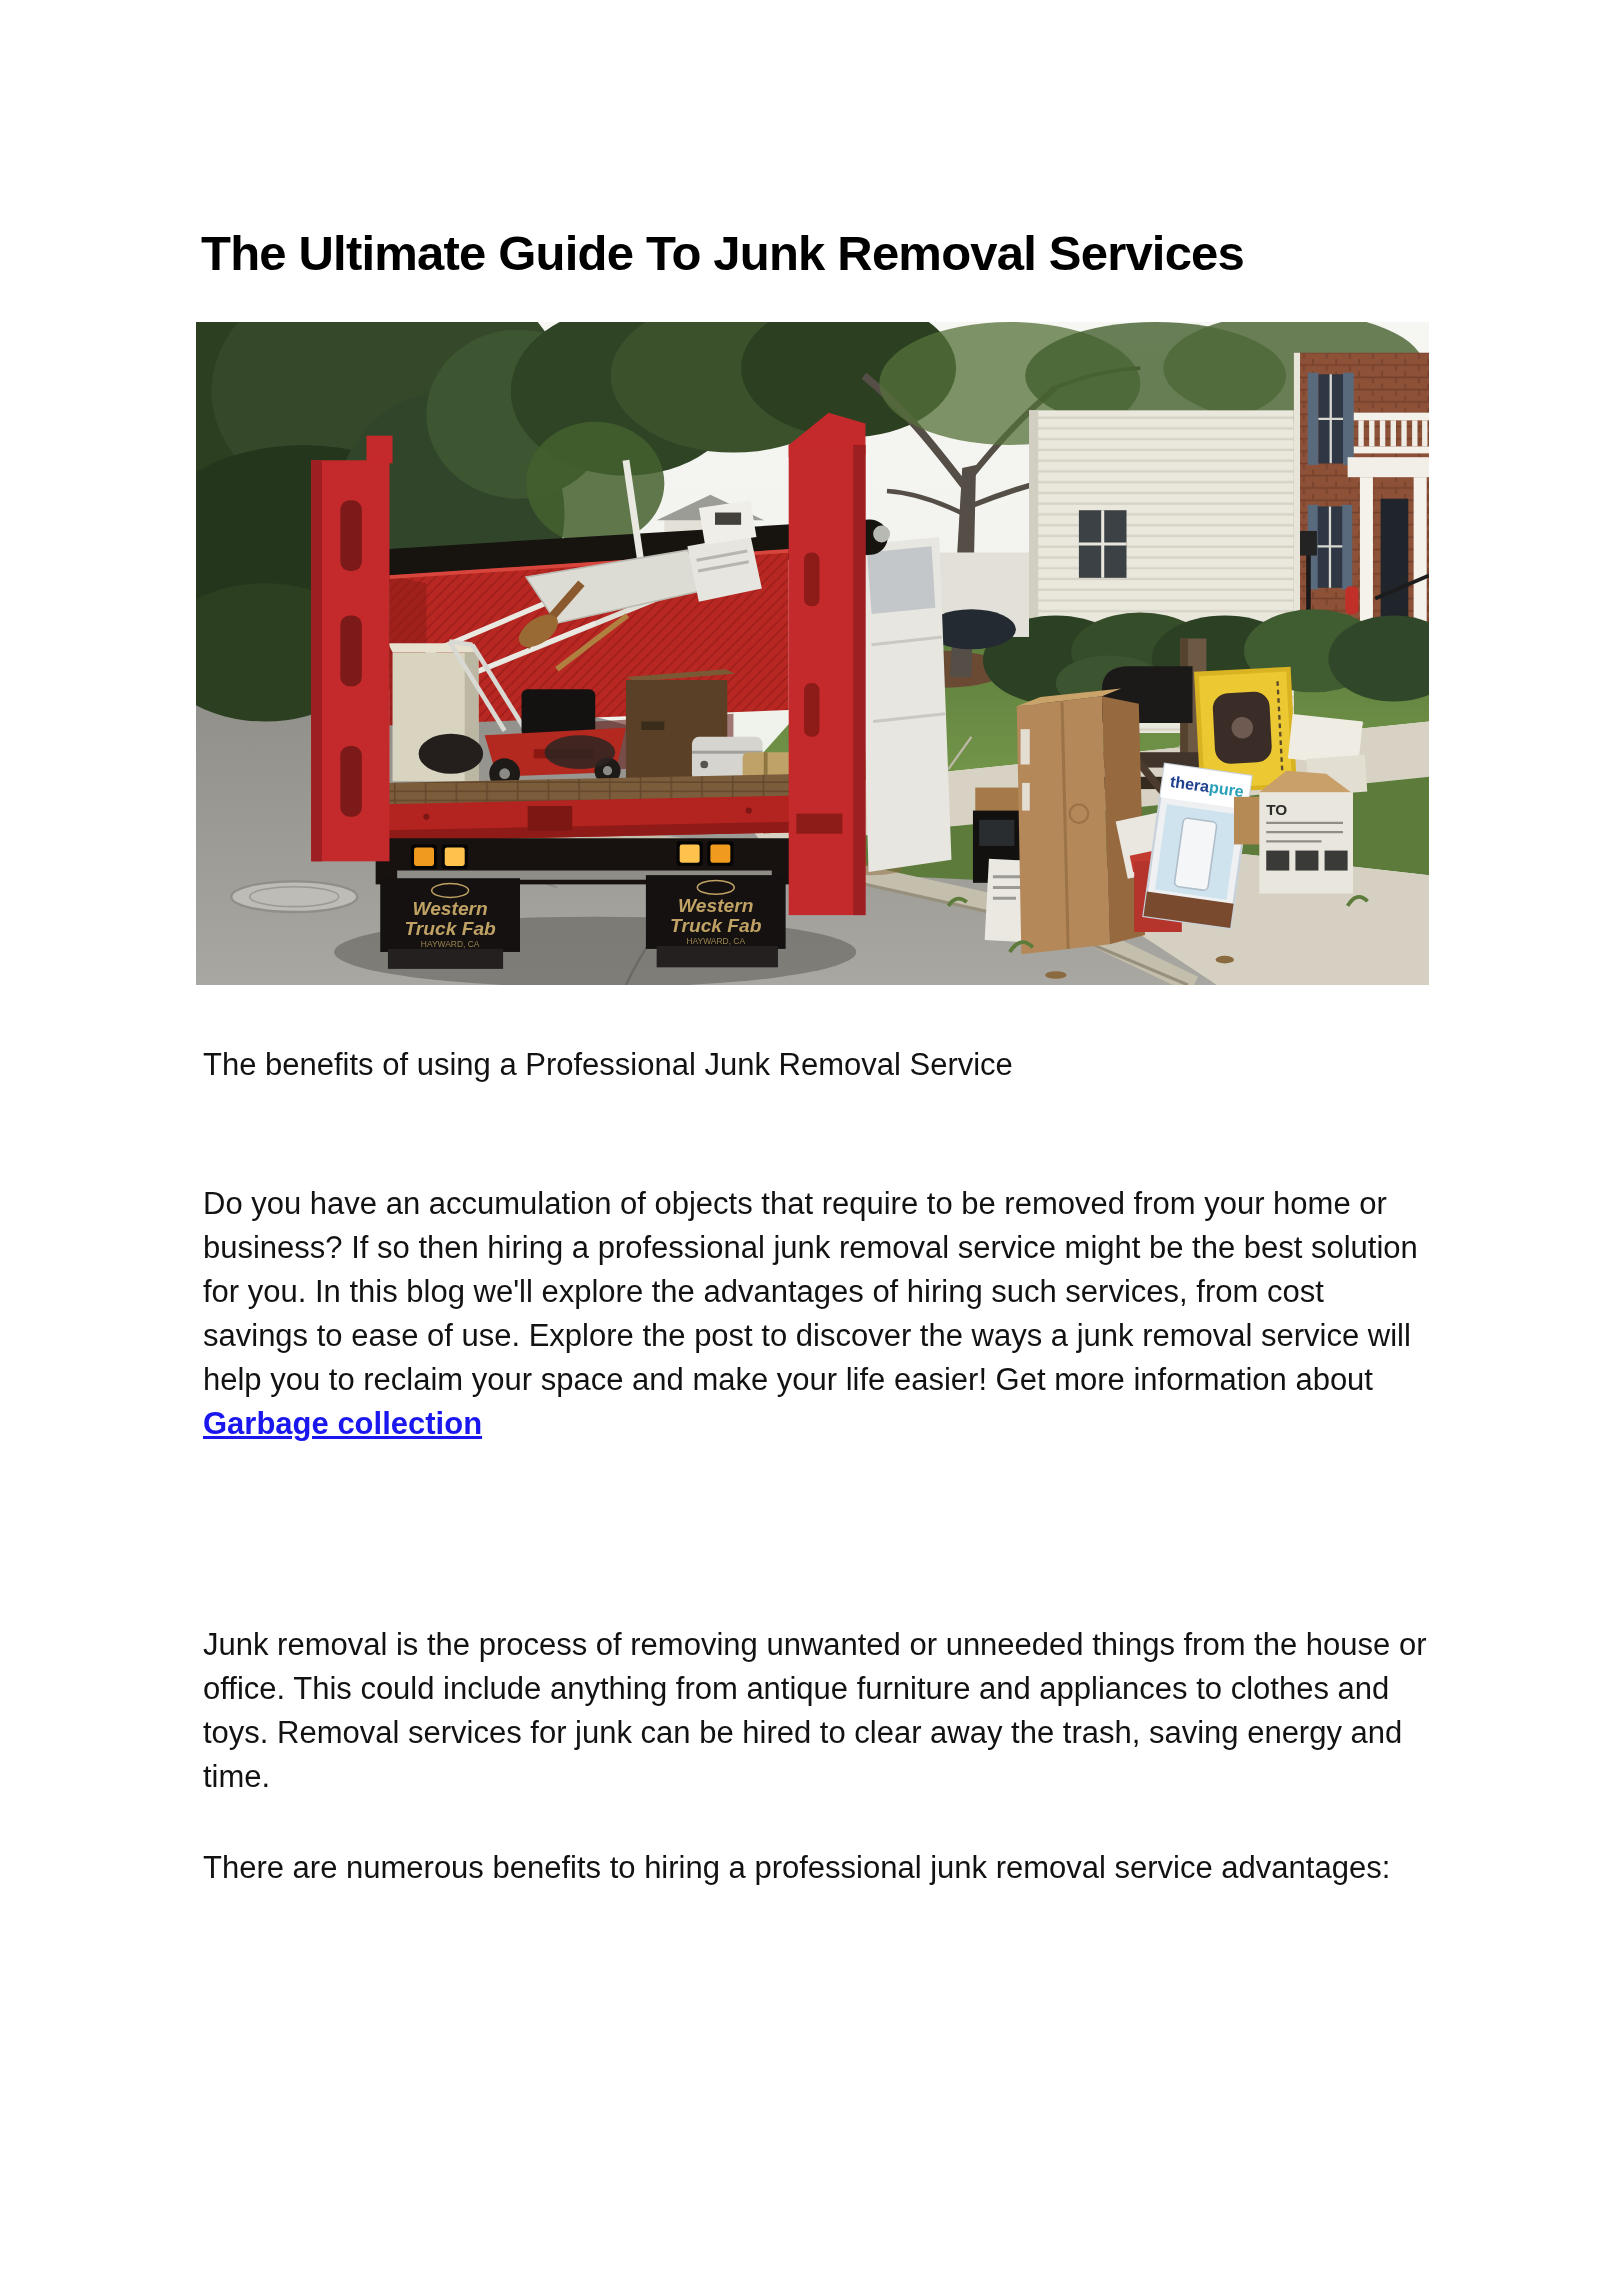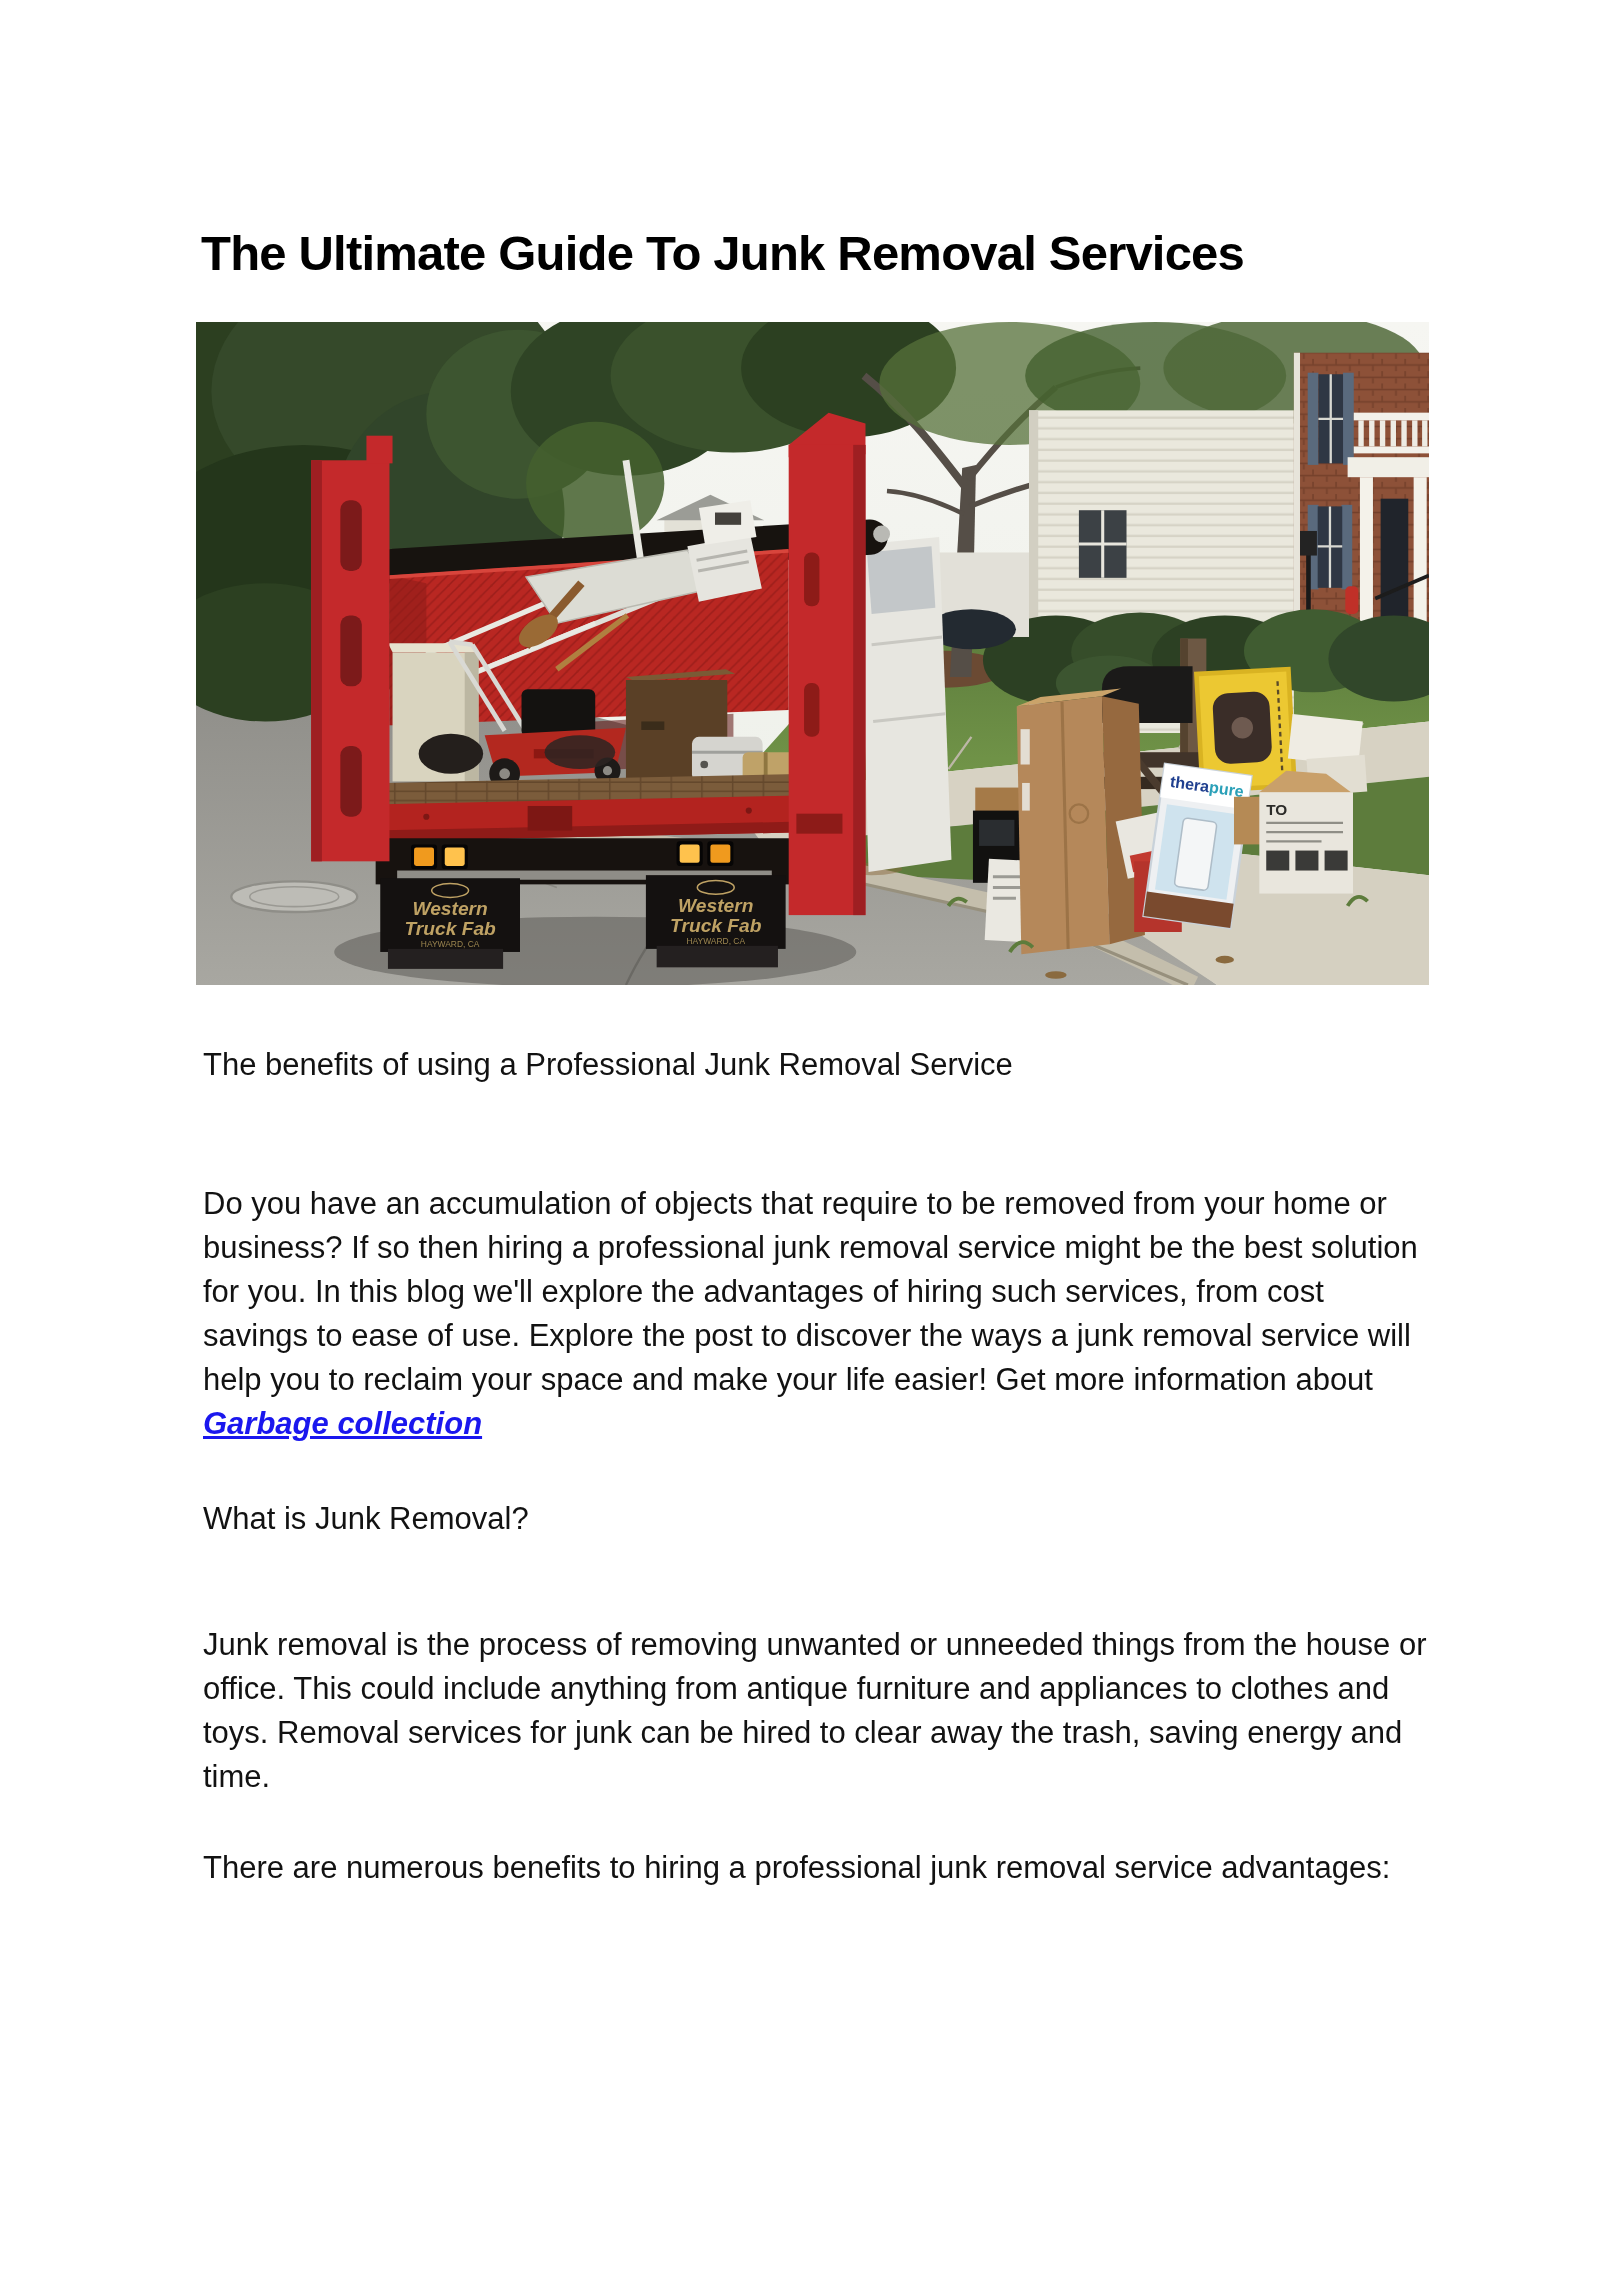--- a/index.html
+++ b/index.html
@@ -18,21 +18,21 @@
   .body-block{
     position:absolute;left:203px;width:1225px;
     font-size:31px;line-height:44px;color:#121212;
   }
   .t-sub{top:1012px;}
   .t-p1{top:1151px;}
   .t-h2{top:1466px;}
   .t-p2{top:1592px;}
   .t-p3{top:1815px;}
   .t-p4{top:1958px;}
-  a.doclink{color:#1a17ee;font-weight:700;text-decoration:underline;cursor:pointer;font-style:italic;}
+  a.doclink{color:#1a17ee;font-weight:700;text-decoration:underline;cursor:pointer;}
 </style>
 </head>
 <body>
 
 <div class="page">
 
   <h1 class="doc-title">The Ultimate Guide To Junk Removal Services</h1>
 
   <figure class="photo" style="margin:0">
     <svg viewBox="0 0 1606 863" preserveAspectRatio="none">
@@ -399,21 +399,20 @@
         <ellipse cx="1340" cy="830" rx="12" ry="5" fill="#8a6a3f"></ellipse>
         <ellipse cx="1120" cy="850" rx="14" ry="5" fill="#8a6a3f"></ellipse>
       </g>
     </svg>
   </figure>
 
   <p class="body-block t-sub">The benefits of using a Professional Junk Removal Service</p>
 
   <p class="body-block t-p1"><span>Do you have an accumulation of objects that require to be removed from your home or business? If so then hiring a professional junk removal service might be the best solution for you. In this blog we'll explore the advantages of hiring such services, from cost savings to ease of use. Explore the post to discover the ways a junk removal service will help you to reclaim your space and make your life easier! Get more information about </span><a class="doclink">Garbage collection</a></p>
 
-  <p class="body-block t-h2">What is Junk Removal?</p>
 
   <p class="body-block t-p2">Junk removal is the process of removing unwanted or unneeded things from the house or office. This could include anything from antique furniture and appliances to clothes and toys. Removal services for junk can be hired to clear away the trash, saving energy and time.</p>
 
   <p class="body-block t-p3">There are numerous benefits to hiring a professional junk removal service advantages:</p>
 
 
 </div>
 
 
 </body></html>

